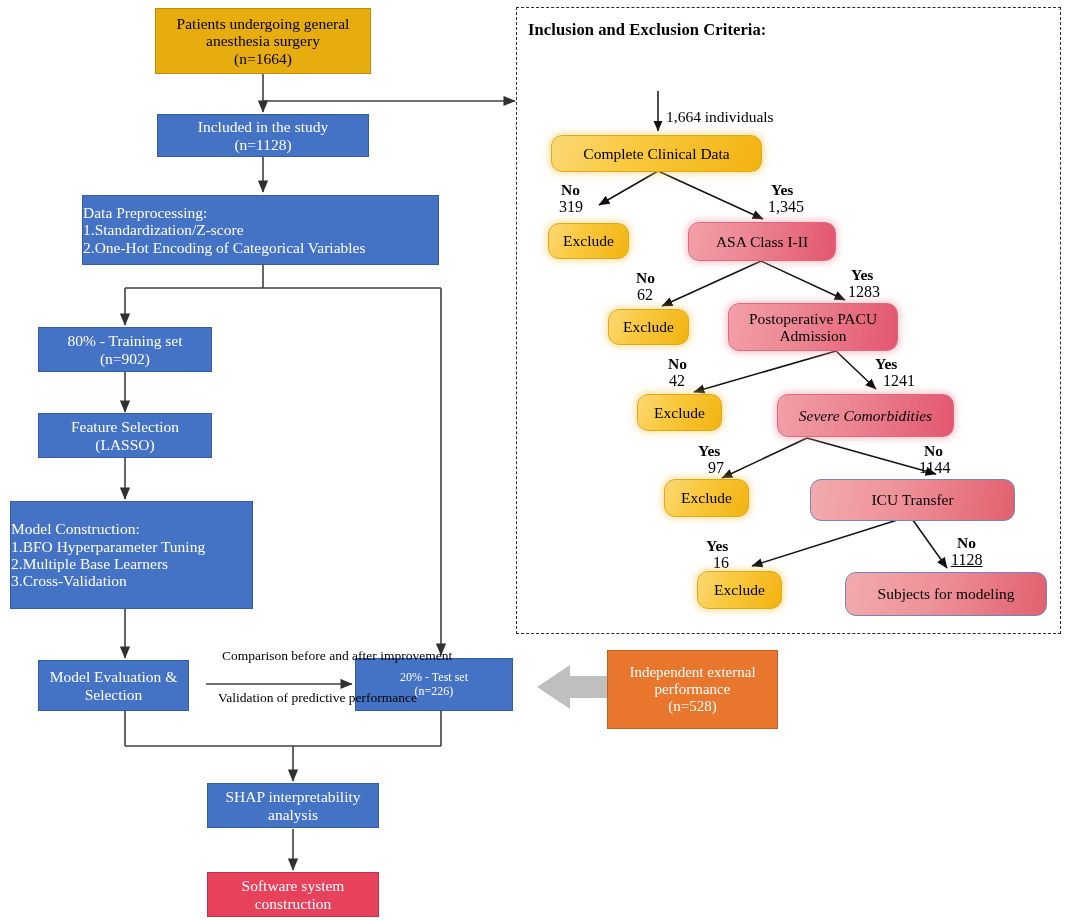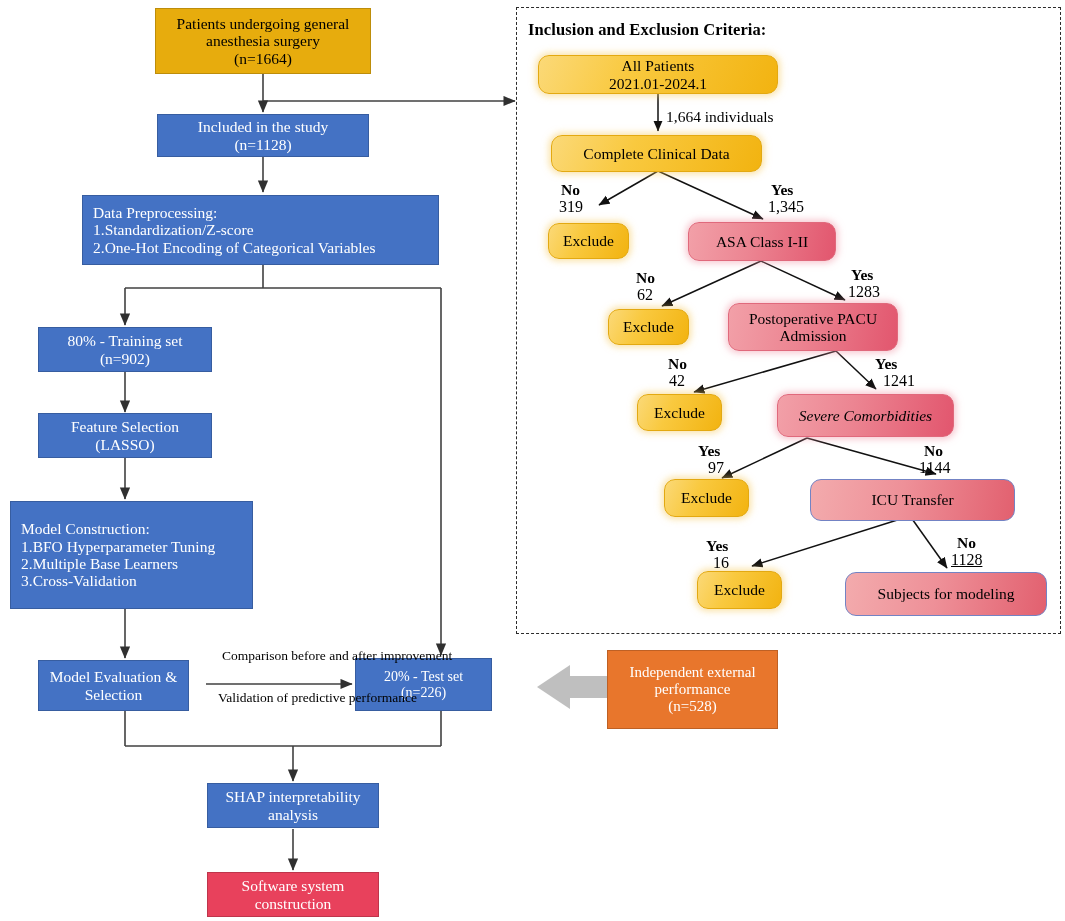--- a/index.html
+++ b/index.html
@@ -18,21 +18,21 @@
   }
   .box .ln{display:block;white-space:nowrap;}
 
   
   .rect{border:1px solid rgba(0,0,0,.18);}
   .bx-gold{background:#E7AC0D;color:#000;}
   .bx-blue{background:#4472C4;color:#ffffff;}
   .bx-red{background:#E8415C;color:#ffffff;}
   .bx-orange{background:#E8762C;color:#ffffff;}
 
-  .align-left{align-items:flex-start;text-align:center;padding-left:10px;}
+  .align-left{align-items:flex-start;text-align:center;padding-left:0;}
 
   
   .pill{
     border-radius:11px;
     box-shadow:0 0 7px 2px rgba(245,200,90,.55);
   }
   .pill-gold{
     background:linear-gradient(115deg,#FBD978 0%,#F9C93F 38%,#F2B310 100%);
     border:1px solid #E3A911;color:#000;
   }
@@ -167,21 +167,21 @@
     <span class="ln">1.BFO Hyperparameter Tuning</span>
     <span class="ln">2.Multiple Base Learners</span>
     <span class="ln">3.Cross-Validation</span>
   </div>
 
   <div class="box rect bx-blue" style="left:38px;top:660px;width:151px;height:51px;font-size:15.5px;">
     <span class="ln">Model Evaluation &amp;</span>
     <span class="ln">Selection</span>
   </div>
 
-  <div class="box rect bx-blue" style="left:355px;top:658px;width:137px;height:53px;font-size:14px;">
+  <div class="box rect bx-blue" style="left:355px;top:658px;width:158px;height:53px;font-size:12px;">
     <span class="ln">20% - Test set</span>
     <span class="ln">(n=226)</span>
   </div>
 
   <div class="box rect bx-red" style="left:207px;top:872px;width:172px;height:45px;font-size:15.5px;">
     <span class="ln">Software system</span>
     <span class="ln">construction</span>
   </div>
 
   <div class="box rect bx-blue" style="left:207px;top:783px;width:172px;height:45px;font-size:15.5px;">
@@ -197,24 +197,20 @@
 
   <div class="lbl lbl-edge" style="left:222px;top:648px;width:130px;">
     <span class="ln">Comparison before and</span>
     <span class="ln">after improvement</span>
   </div>
   <div class="lbl lbl-edge" style="left:218px;top:690px;width:140px;">
     <span class="ln">Validation of predictive</span>
     <span class="ln">performance</span>
   </div>
 
-  <div class="box pill pill-gold" style="left:538px;top:55px;width:240px;height:39px;font-size:15.5px;">
-    <span class="ln">All Patients</span>
-    <span class="ln">2021.01-2024.1</span>
-  </div>
 
   <div class="lbl lbl-num" style="left:666px;top:108px;font-size:15.5px;">1,664 individuals</div>
 
   <div class="box pill pill-gold" style="left:551px;top:135px;width:211px;height:37px;font-size:15.5px;">
     <span class="ln">Complete Clinical Data</span>
   </div>
 
   <div class="lbl lbl-bold" style="left:561px;top:181px;">No</div>
   <div class="lbl lbl-num" style="left:559px;top:198px;">319</div>
   <div class="lbl lbl-bold" style="left:771px;top:181px;">Yes</div>

